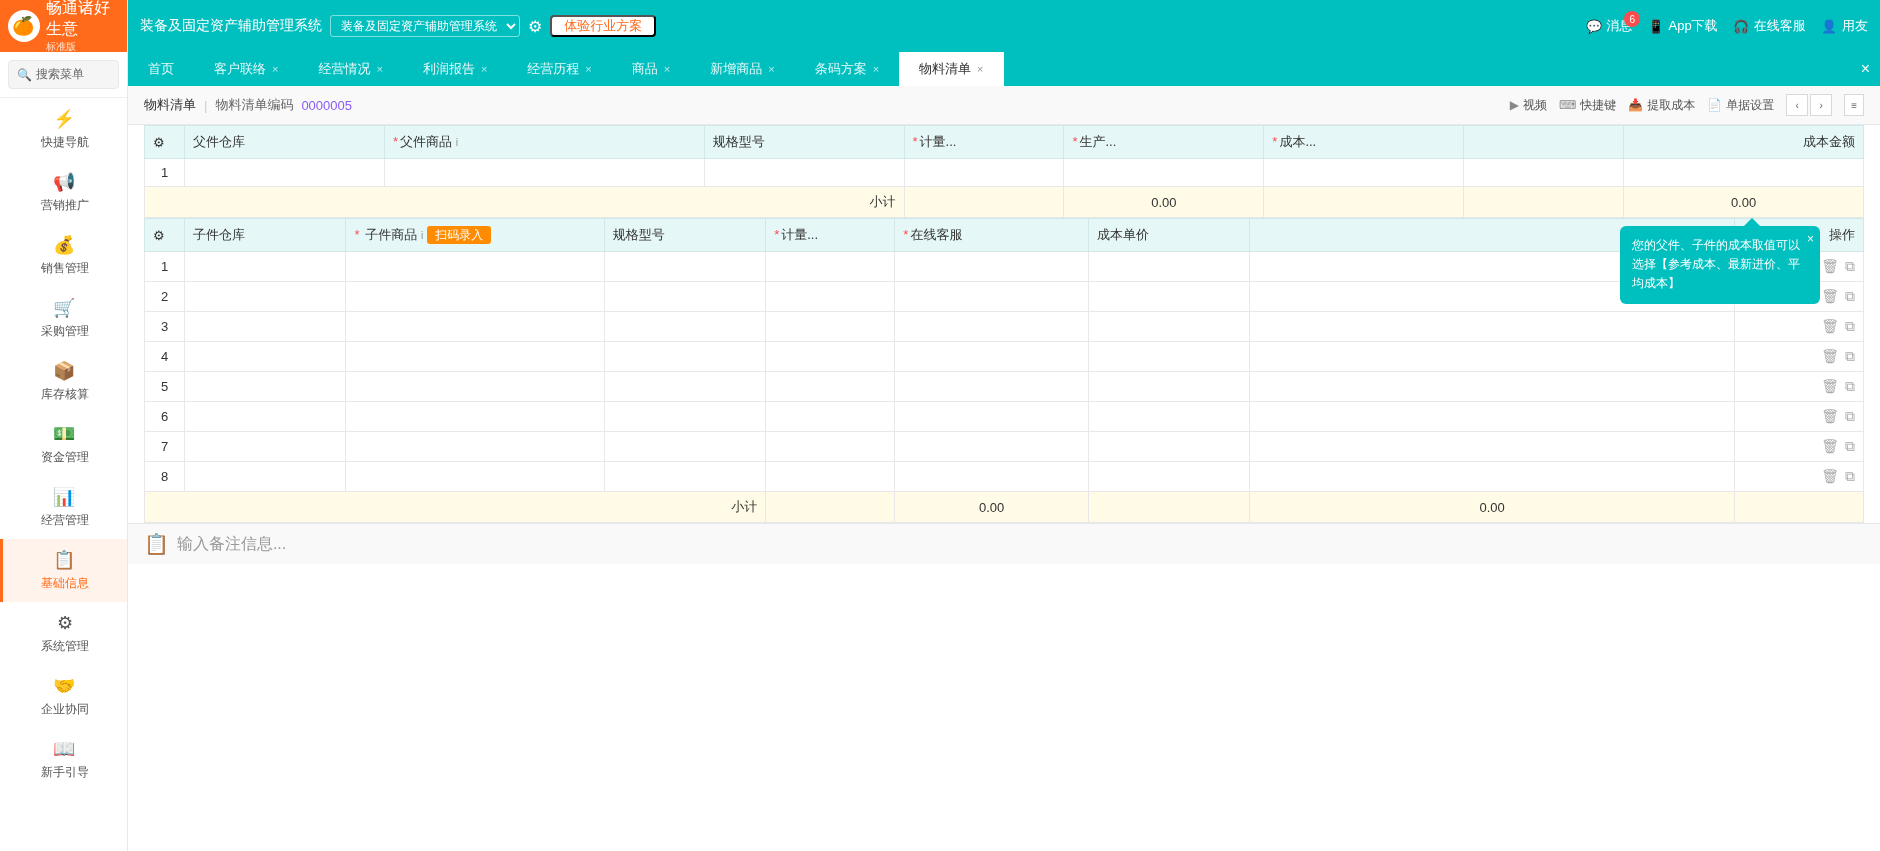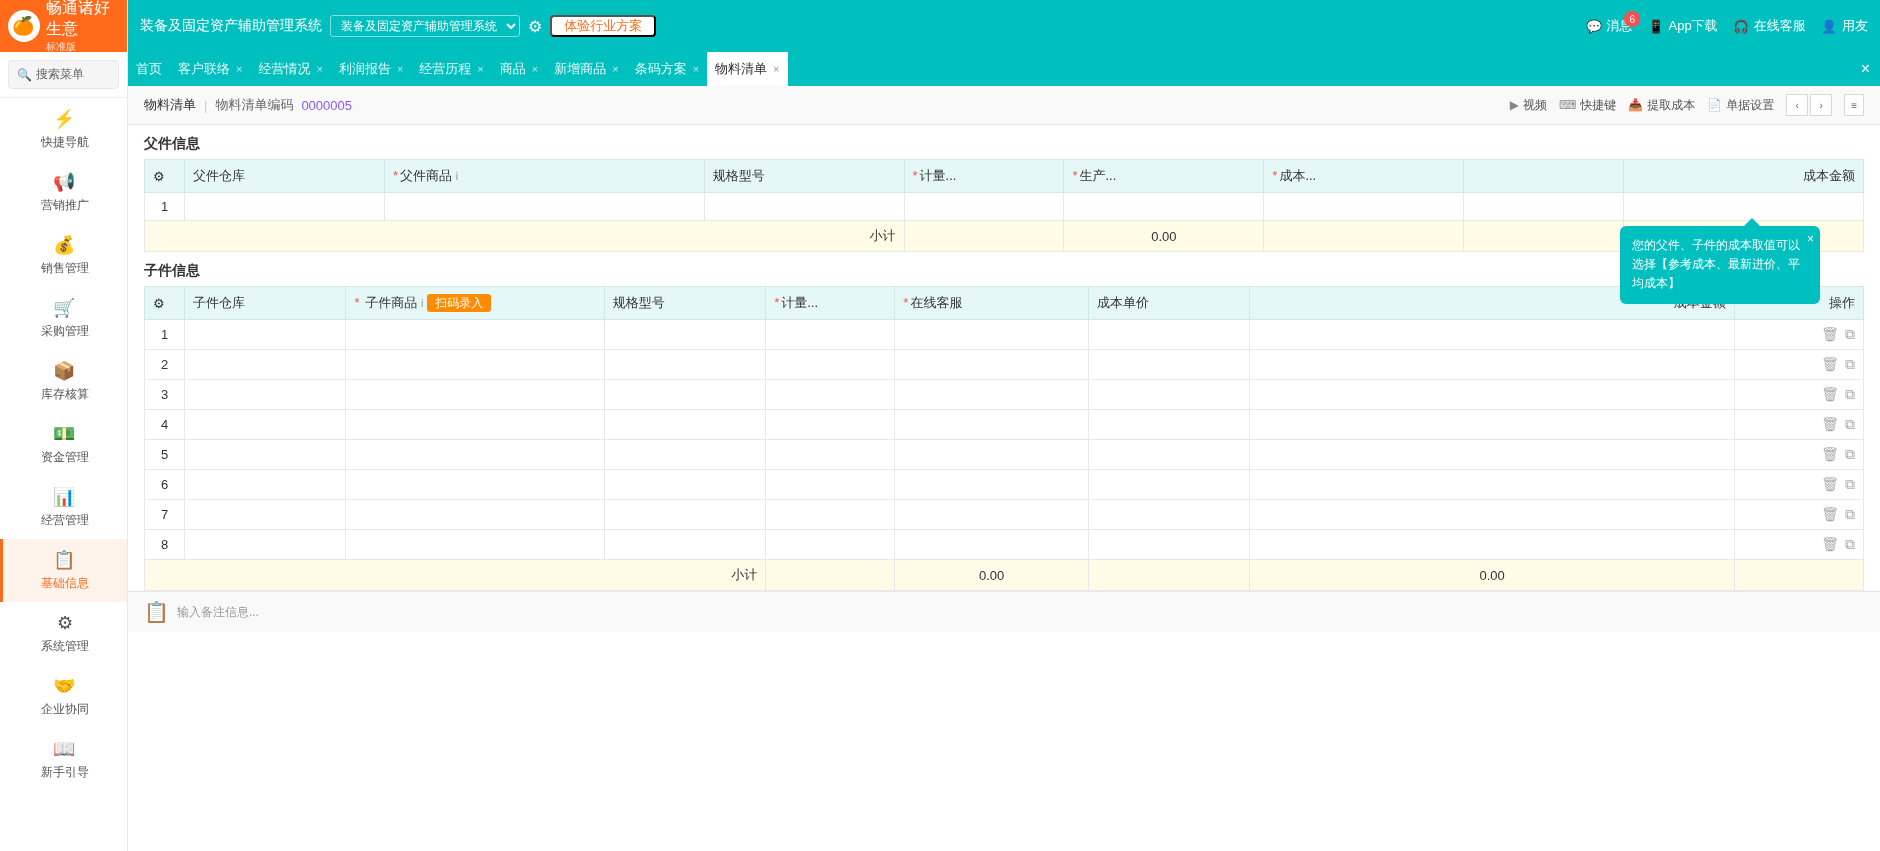--- a/index.html
+++ b/index.html
@@ -150,21 +150,21 @@
     
     .nav-tabs {
       background: #00bfbf;
       display: flex;
       align-items: center;
       padding: 0 0 0 0;
       flex-shrink: 0;
       border-bottom: none;
     }
     .nav-tab {
-      padding: 8px 8px;
+      padding: 8px 20px;
       color: rgba(255,255,255,0.9);
       cursor: pointer;
       font-size: 13px;
       white-space: nowrap;
       display: flex;
       align-items: center;
       gap: 4px;
       position: relative;
     }
     .nav-tab.active { background: #fff; color: #333; }
@@ -523,21 +523,20 @@
         </div>
         <button class="nav-arrow" style="width:auto;padding:0 6px;">≡</button>
       </div>
     </div>
 
     <div class="tooltip-box">
       <span class="tooltip-close">×</span>
       <span>您的父件、子件的成本取值可以选择【参考成本、最新进价、平均成本】</span>
     </div>
 
-    <div class="section-title">父件信息</div>
     <div class="table-container">
       <table class="data-table">
         <thead>
           <tr>
             <th style="width:36px;">⚙</th>
             <th style="min-width:100px;">父件仓库</th>
             <th class="required" style="min-width:160px;"><span>父件商品</span> <span style="color:#999;font-size:11px;">ℹ</span></th>
             <th style="min-width:100px;">规格型号</th>
             <th class="required" style="min-width:80px;">计量...</th>
             <th class="required" style="min-width:100px;">生产...</th>
@@ -563,21 +562,20 @@
             <td></td>
             <td class="subtotal-value">0.00</td>
             <td></td>
             <td></td>
             <td class="subtotal-value">0.00</td>
           </tr>
         </tbody>
       </table>
     </div>
 
-    <div class="section-title">子件信息</div>
     <div class="table-container">
       <table class="data-table">
         <thead>
           <tr>
             <th style="width:36px;">⚙</th>
             <th style="min-width:100px;">子件仓库</th>
             <th class="required" style="min-width:160px;">
               <span>子件商品</span>
               <span style="color:#999;font-size:11px;"> ℹ</span>
               <span class="scan-btn">扫码录入</span>
@@ -726,16 +724,16 @@
             <td></td>
             <td class="subtotal-value">0.00</td>
             <td></td>
           </tr>
         </tbody>
       </table>
     </div>
 
     <div class="bottom-bar">
       <span style="font-size:20px;color:#00bfbf;">📋</span>
-      <span style="color:#999;font-size:12px;">输入备注信息...</span>
+      <span style="color:#999;font-size:16px;">输入备注信息...</span>
     </div>
   </div>
 </div>
 
 </body></html>

